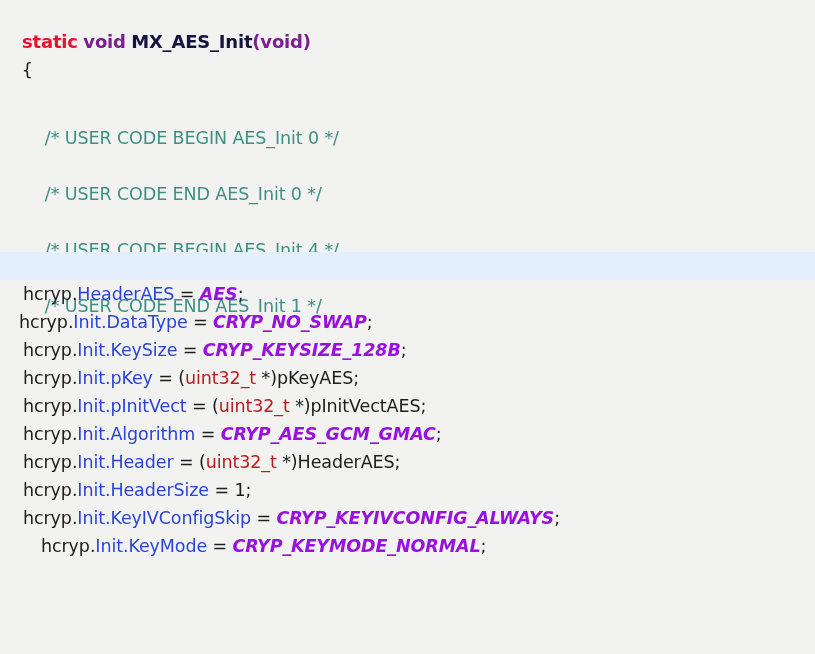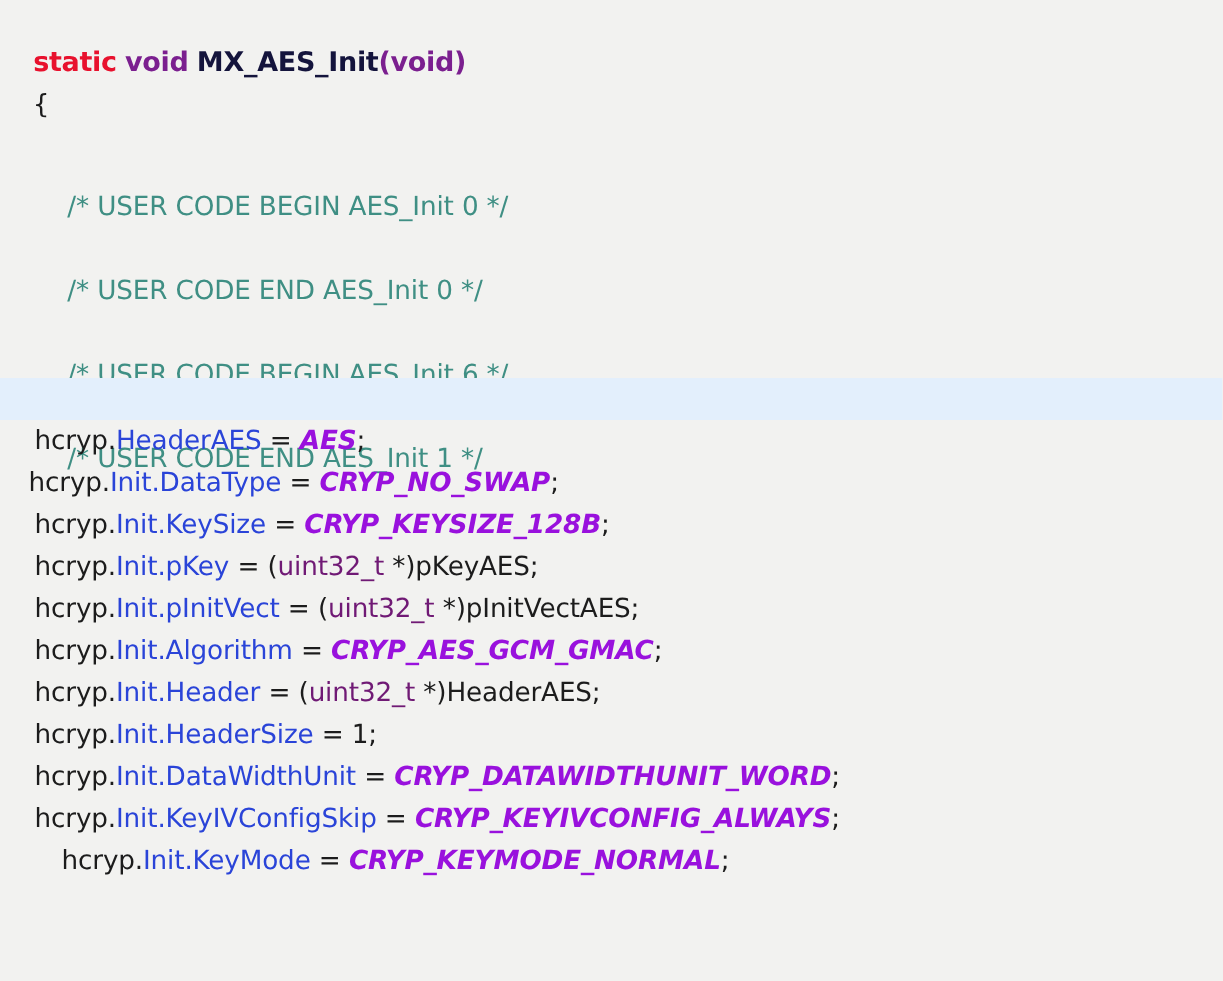--- a/index.html
+++ b/index.html
@@ -45,21 +45,21 @@
   
   .tok-keyword      { color: #e8112d; font-weight: bold; }
   .tok-type-kw      { color: #7b1f8f; font-weight: bold; }
   .tok-func         { color: #14143c; font-weight: bold; }
   .tok-paren-purple { color: #7b1f8f; font-weight: bold; }
   .tok-brace        { color: #1c1c1c; }
   .tok-comment      { color: #3f8f84; margin-top: 12px; }
   .tok-plain        { color: #1c1c1c; }
   .tok-field        { color: #2a44d8; }
   .tok-macro        { color: #9911dd; font-weight: bold; font-style: italic; }
-  .tok-type         { color: #701a75; }
+  .tok-type         { color: #b91c1c; }
   .tok-number       { color: #1c1c1c; }
   .tok-op           { color: #1c1c1c; }
   .tok-semi         { color: #1c1c1c; }
 
   
   .line-signature {
     font-size: 18px;
     letter-spacing: -0.2px;
   }
 
@@ -86,36 +86,35 @@
 
   <div class="code-line blank-line"></div>
 
   <div class="code-line">
     <span class="line-inner tok-comment" style="padding-left:23px;">/* USER CODE END AES_Init 0 */</span>
   </div>
 
   <div class="code-line blank-line"></div>
 
   <div class="code-line">
-    <span class="line-inner tok-comment" style="padding-left:23px;">/* USER CODE BEGIN AES_Init 6 */</span>
+    <span class="line-inner tok-comment" style="padding-left:23px;">/* USER CODE BEGIN AES_Init 4 */</span>
   </div>
 
   <div class="code-line blank-line"></div>
 
   <div class="code-line highlight">
     <span class="line-inner tok-comment" style="padding-left:23px;">/* USER CODE END AES_Init 1 */</span>
   </div>
 
   <div id="assignment-lines">
       <div class="code-line"><span class="line-inner" style="padding-left: 23px;"><span class="tok-plain">hcryp</span><span class="tok-plain">.</span><span class="tok-field">HeaderAES</span><span class="tok-op"> = </span><span class="tok-macro">AES</span><span class="tok-semi">;</span></span></div>
       <div class="code-line"><span class="line-inner" style="padding-left: 19px;"><span class="tok-plain">hcryp</span><span class="tok-plain">.</span><span class="tok-field">Init.DataType</span><span class="tok-op"> = </span><span class="tok-macro">CRYP_NO_SWAP</span><span class="tok-semi">;</span></span></div>
       <div class="code-line"><span class="line-inner" style="padding-left: 23px;"><span class="tok-plain">hcryp</span><span class="tok-plain">.</span><span class="tok-field">Init.KeySize</span><span class="tok-op"> = </span><span class="tok-macro">CRYP_KEYSIZE_128B</span><span class="tok-semi">;</span></span></div>
       <div class="code-line"><span class="line-inner" style="padding-left: 23px;"><span class="tok-plain">hcryp</span><span class="tok-plain">.</span><span class="tok-field">Init.pKey</span><span class="tok-op"> = </span><span class="tok-plain">(</span><span class="tok-type">uint32_t</span><span class="tok-plain"> *)</span><span class="tok-plain">pKeyAES</span><span class="tok-semi">;</span></span></div>
       <div class="code-line"><span class="line-inner" style="padding-left: 23px;"><span class="tok-plain">hcryp</span><span class="tok-plain">.</span><span class="tok-field">Init.pInitVect</span><span class="tok-op"> = </span><span class="tok-plain">(</span><span class="tok-type">uint32_t</span><span class="tok-plain"> *)</span><span class="tok-plain">pInitVectAES</span><span class="tok-semi">;</span></span></div>
       <div class="code-line"><span class="line-inner" style="padding-left: 23px;"><span class="tok-plain">hcryp</span><span class="tok-plain">.</span><span class="tok-field">Init.Algorithm</span><span class="tok-op"> = </span><span class="tok-macro">CRYP_AES_GCM_GMAC</span><span class="tok-semi">;</span></span></div>
       <div class="code-line"><span class="line-inner" style="padding-left: 23px;"><span class="tok-plain">hcryp</span><span class="tok-plain">.</span><span class="tok-field">Init.Header</span><span class="tok-op"> = </span><span class="tok-plain">(</span><span class="tok-type">uint32_t</span><span class="tok-plain"> *)</span><span class="tok-plain">HeaderAES</span><span class="tok-semi">;</span></span></div>
       <div class="code-line"><span class="line-inner" style="padding-left: 23px;"><span class="tok-plain">hcryp</span><span class="tok-plain">.</span><span class="tok-field">Init.HeaderSize</span><span class="tok-op"> = </span><span class="tok-number">1</span><span class="tok-semi">;</span></span></div>
-      <div class="code-line"><span class="line-inner" style="padding-left: 23px;"><span class="tok-plain">hcryp</span><span class="tok-plain">.</span><span class="tok-field">Init.DataWidthUnit</span><span class="tok-op"> = </span><span class="tok-macro">CRYP_DATAWIDTHUNIT_WORD</span><span class="tok-semi">;</span></span></div>
       <div class="code-line"><span class="line-inner" style="padding-left: 23px;"><span class="tok-plain">hcryp</span><span class="tok-plain">.</span><span class="tok-field">Init.KeyIVConfigSkip</span><span class="tok-op"> = </span><span class="tok-macro">CRYP_KEYIVCONFIG_ALWAYS</span><span class="tok-semi">;</span></span></div>
       <div class="code-line"><span class="line-inner" style="padding-left: 41px;"><span class="tok-plain">hcryp</span><span class="tok-plain">.</span><span class="tok-field">Init.KeyMode</span><span class="tok-op"> = </span><span class="tok-macro">CRYP_KEYMODE_NORMAL</span><span class="tok-semi">;</span></span></div>
     </div>
 
 </div>
 
 </body></html>

